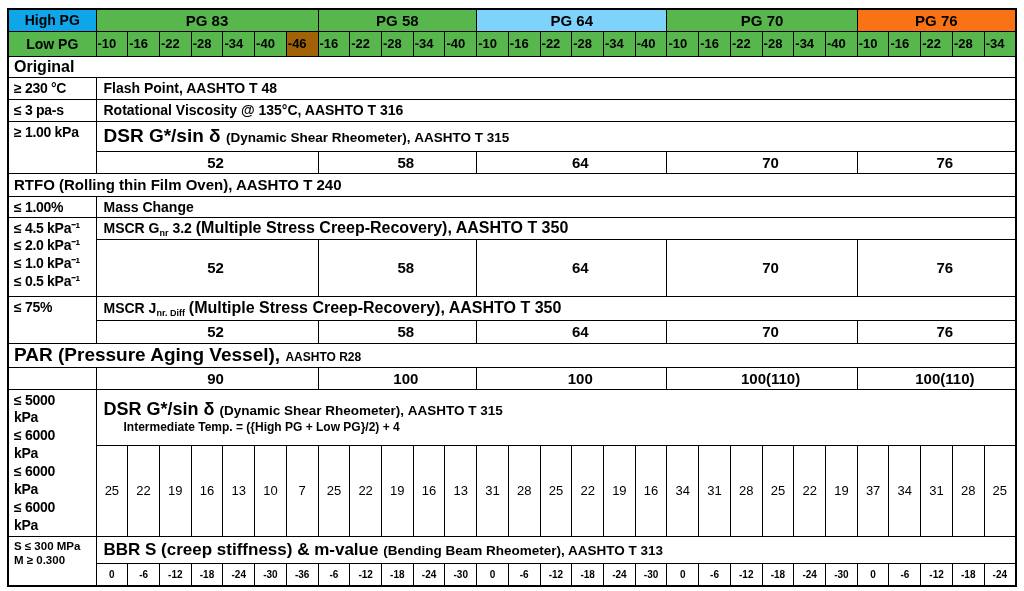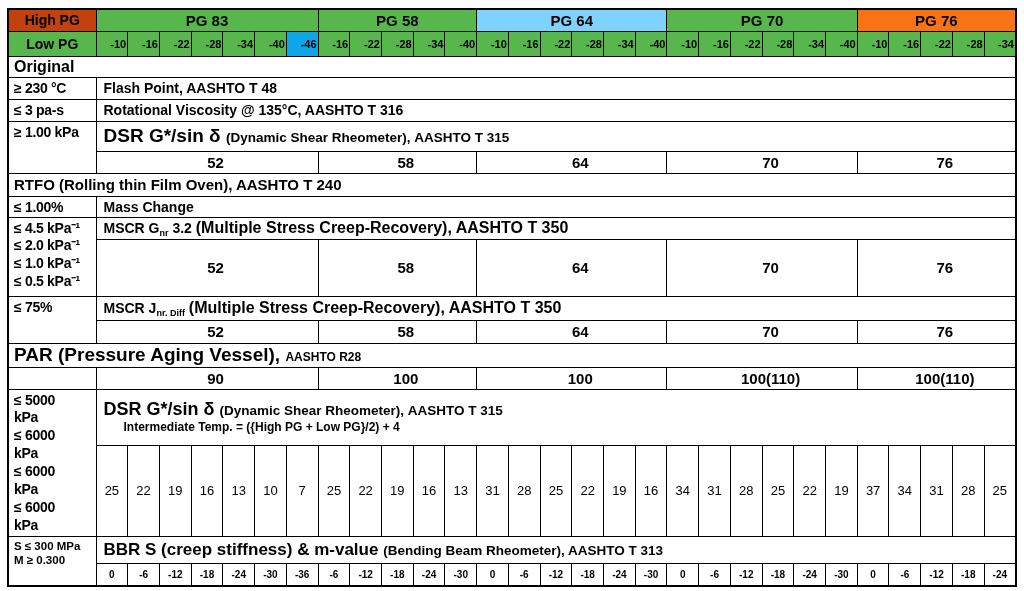--- a/index.html
+++ b/index.html
@@ -3,21 +3,21 @@
 <meta charset="utf-8">
 <style>
   html,body{margin:0;padding:0;background:#fff;}
   body{width:1024px;height:591px;font-family:"Liberation Sans",sans-serif;color:#000;overflow:hidden;}
   table{border-collapse:collapse;table-layout:fixed;width:1010px;margin:8px 0 0 7px;border:2px solid #000;}
   td{border:1px solid #000;padding:0 3px;vertical-align:middle;overflow:hidden;}
   .green{background:#57b74d;}
   .c{text-align:center;}
   .hdr{font-weight:bold;font-size:14px;}
   .grp{font-weight:bold;font-size:15px;text-align:center;}
-  .temp{font-weight:bold;font-size:11px;text-align:right;padding:0 1px;}
+  .temp{font-weight:bold;font-size:13px;text-align:left;padding:0 1px;}
   .section{font-weight:bold;font-size:16px;padding-left:5px;}
   .section .sec-note{font-size:12px;}
   .pav-title{font-size:19px;}
   .limit{font-weight:bold;font-size:14px;white-space:pre-line;line-height:1.28;vertical-align:top;padding:2px 2px 0 5px;letter-spacing:-0.3px;}
   .limit-small{font-size:11.5px;letter-spacing:0;}
   .desc{font-weight:bold;font-size:14px;padding-left:7px;}
   .desc-big{font-size:19px;}
   .desc-note{font-size:13.5px;}
   .mscr-title{font-size:14px;}
   .mscr-desc{font-size:16px;}
@@ -32,37 +32,37 @@
 <body>
 
 <table>
   <colgroup>
     <col style="width:88px">
     <col span="29">
   </colgroup>
   <tbody>
 
     <tr style="height:22px">
-      <td class="green hdr c" style="background: #c2410c;">High PG</td>
+      <td class="green hdr c" style="background: #0ea5e9;">High PG</td>
     <td colspan="7" class="green grp" style="background: rgb(87, 183, 77);">PG 83</td>
         <td colspan="5" class="green grp" style="background: rgb(87, 183, 77);">PG 58</td>
         <td colspan="6" class="green grp" style="background: #7dd3fc;">PG 64</td>
         <td colspan="6" class="green grp" style="background: rgb(87, 183, 77);">PG 70</td>
         <td colspan="5" class="green grp" style="background: #f97316;">PG 76</td>
       </tr>
 
     <tr style="height:25px">
       <td class="green hdr c" style="background: rgb(87, 183, 77);">Low PG</td>
     <td class="green temp" style="background: rgb(87, 183, 77);">-10</td>
         <td class="green temp" style="background: rgb(87, 183, 77);">-16</td>
         <td class="green temp" style="background: rgb(87, 183, 77);">-22</td>
         <td class="green temp" style="background: rgb(87, 183, 77);">-28</td>
         <td class="green temp" style="background: rgb(87, 183, 77);">-34</td>
         <td class="green temp" style="background: rgb(87, 183, 77);">-40</td>
-        <td class="green temp" style="background: #0ea5e9;">-46</td>
+        <td class="green temp" style="background: #a16207;">-46</td>
         <td class="green temp" style="background: rgb(87, 183, 77);">-16</td>
         <td class="green temp" style="background: rgb(87, 183, 77);">-22</td>
         <td class="green temp" style="background: rgb(87, 183, 77);">-28</td>
         <td class="green temp" style="background: rgb(87, 183, 77);">-34</td>
         <td class="green temp" style="background: rgb(87, 183, 77);">-40</td>
         <td class="green temp" style="background: rgb(87, 183, 77);">-10</td>
         <td class="green temp" style="background: rgb(87, 183, 77);">-16</td>
         <td class="green temp" style="background: rgb(87, 183, 77);">-22</td>
         <td class="green temp" style="background: rgb(87, 183, 77);">-28</td>
         <td class="green temp" style="background: rgb(87, 183, 77);">-34</td>

